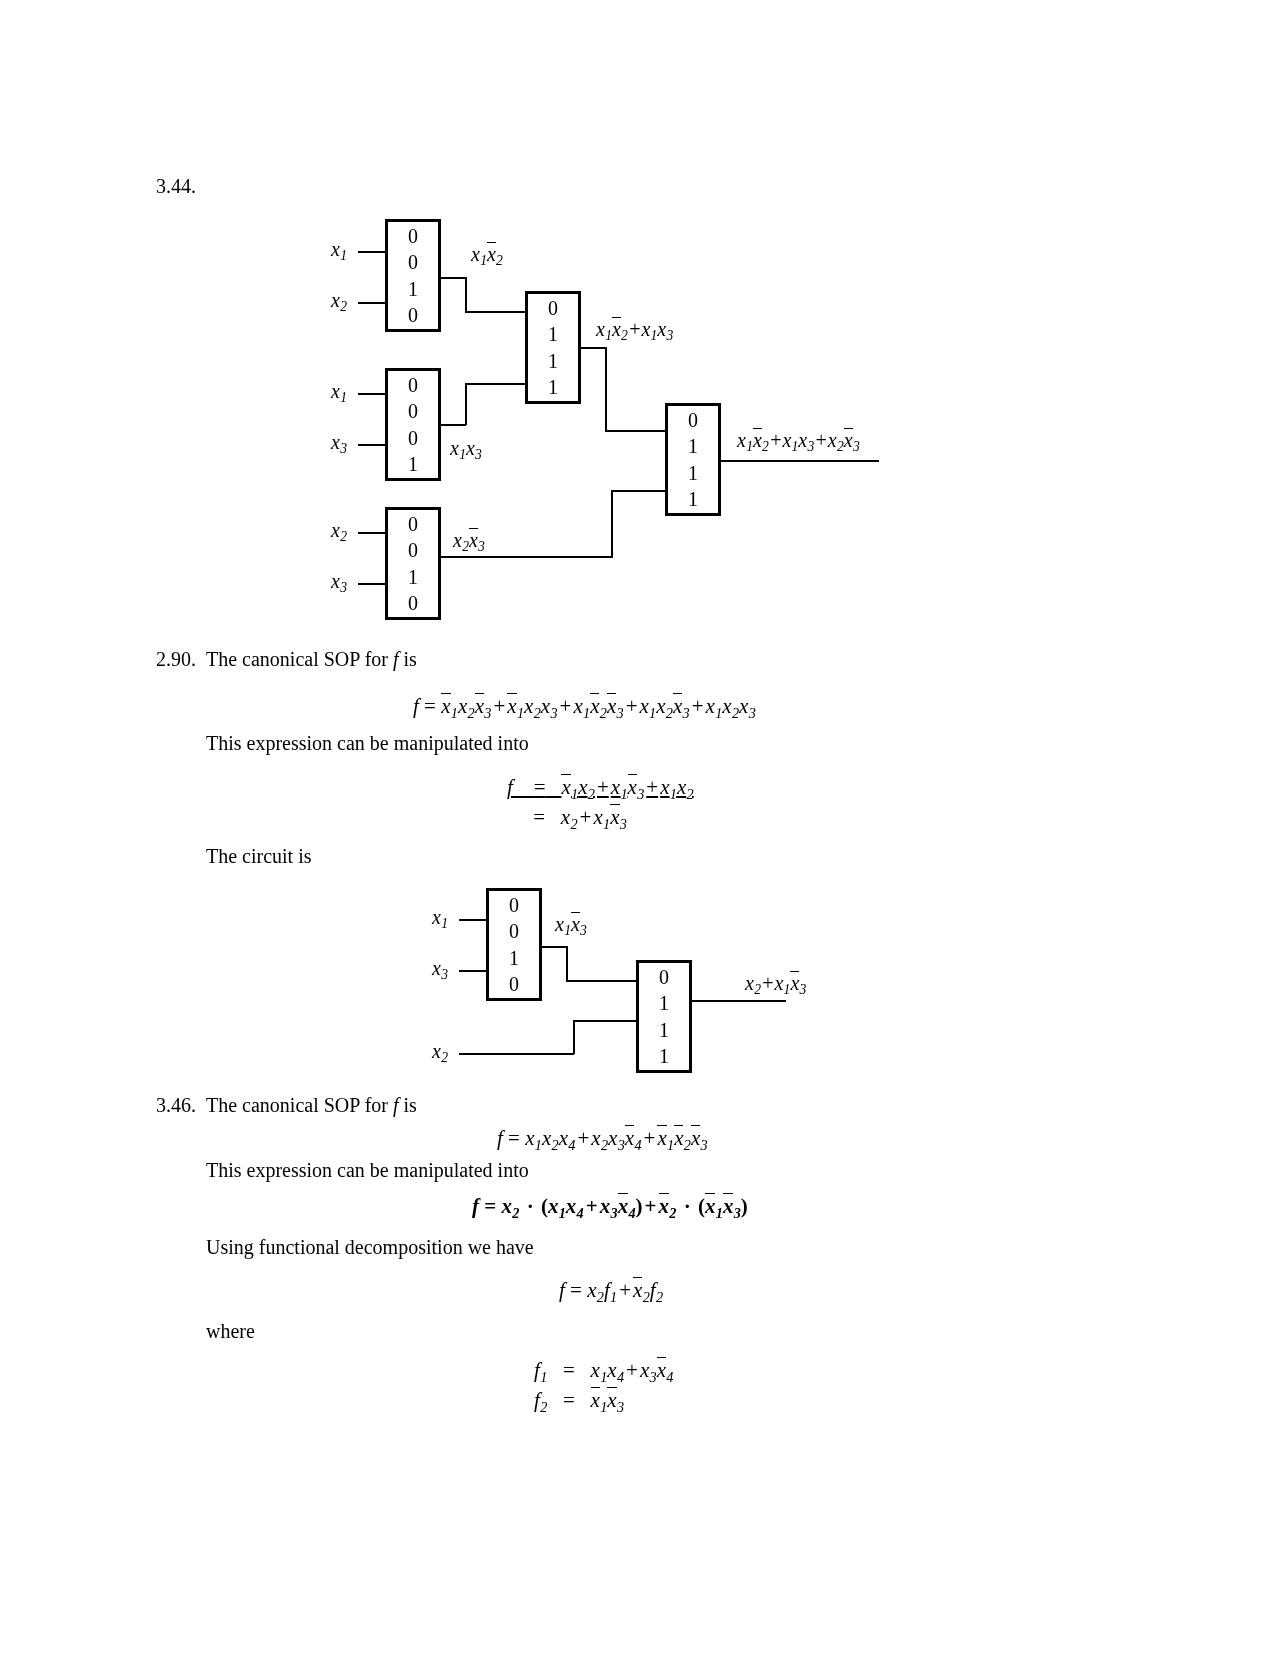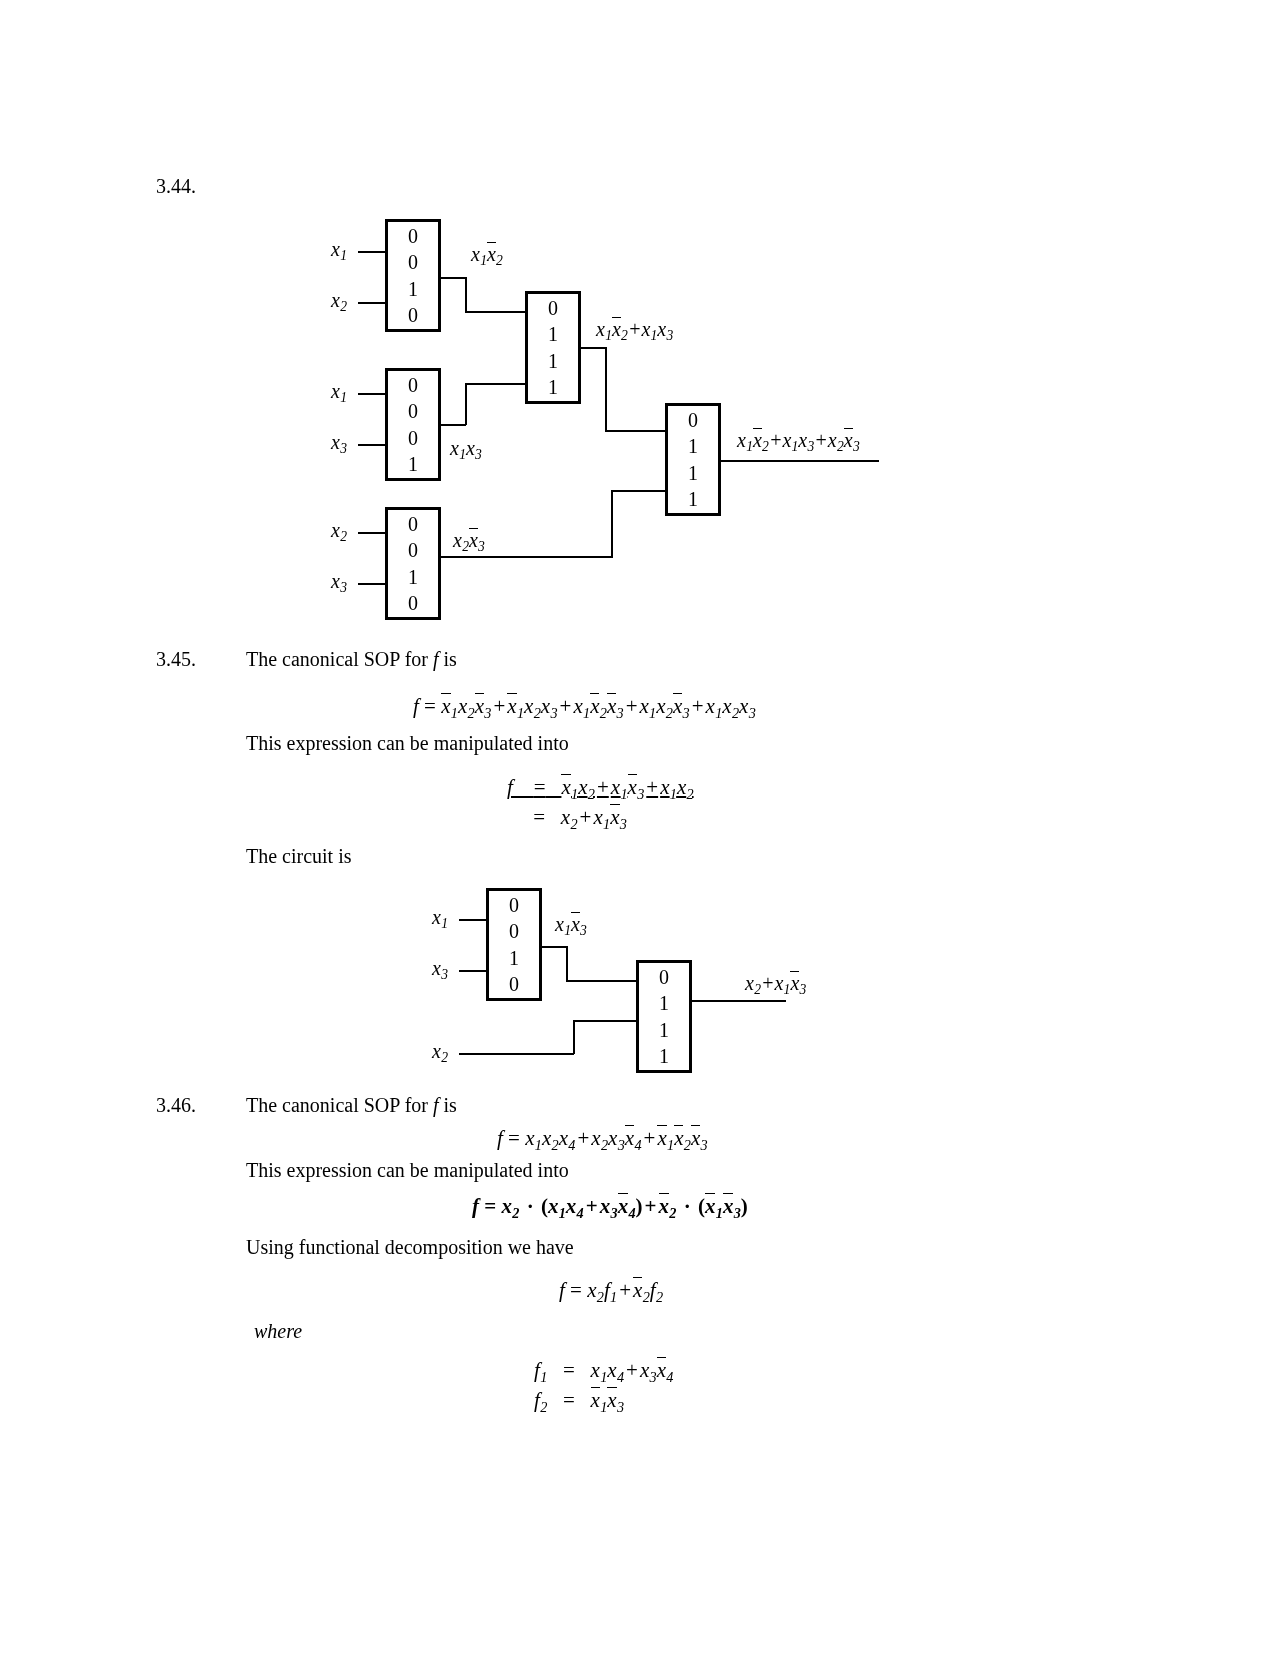--- a/index.html
+++ b/index.html
@@ -18,21 +18,20 @@
   }
   .num-label {
     position: absolute;
     white-space: nowrap;
     font-size: 20px;
   }
   .body-text {
     position: absolute;
     white-space: nowrap;
     font-size: 20px;
-    margin-left: 40px;
   }
   .math {
     position: absolute;
     white-space: nowrap;
     font-family: "Liberation Serif", "DejaVu Serif", serif;
     font-size: 21px;
     font-style: italic;
   }
   .math .op { font-style: normal; padding: 0 2px; }
   .math .eqs { font-style: normal; }
@@ -173,21 +172,21 @@
     <div class="wire wh" style="left:358px; top:532px; width:28px;"></div>
     <div class="sig" style="left:331px; top:570px;">x<span class="sub">3</span></div>
     <div class="wire wh" style="left:358px; top:583px; width:28px;"></div>
     <div class="sig" style="left:453px; top:529px;">x<span class="sub">2</span><span class="ovl">x</span><span class="sub">3</span></div>
 
     <div class="wire wh" style="left:440px; top:556px; width:173px;"></div>
     <div class="wire wv" style="left:611px; top:490px; height:67px;"></div>
     <div class="wire wh" style="left:611px; top:490px; width:56px;"></div>
   </div>
 
-  <div class="num-label" style="left:156px; top:648px;">3.45.</div>
+  <div class="num-label" style="left:156px; top:648px;">2.90.</div>
   <div class="body-text" style="left:206px; top:648px;">The canonical SOP for <span style="font-style:italic;">f</span> is</div>
 
   <div class="math" style="left:413px; top:694px;">
     f <span class="eqs">=</span> <span class="ovl">x</span><span class="sub">1</span>x<span class="sub">2</span><span class="ovl">x</span><span class="sub">3</span><span class="op">+</span><span class="ovl">x</span><span class="sub">1</span>x<span class="sub">2</span>x<span class="sub">3</span><span class="op">+</span>x<span class="sub">1</span><span class="ovl">x</span><span class="sub">2</span><span class="ovl">x</span><span class="sub">3</span><span class="op">+</span>x<span class="sub">1</span>x<span class="sub">2</span><span class="ovl">x</span><span class="sub">3</span><span class="op">+</span>x<span class="sub">1</span>x<span class="sub">2</span>x<span class="sub">3</span>
   </div>
 
   <div class="body-text" style="left:206px; top:732px;">This expression can be manipulated into</div>
 
   <div class="math" style="left:507px; top:775px;text-decoration:underline;">
     f&nbsp;&nbsp;&nbsp; <span class="eqs">=</span>&nbsp;&nbsp; <span class="ovl">x</span><span class="sub">1</span>x<span class="sub">2</span><span class="op">+</span>x<span class="sub">1</span><span class="ovl">x</span><span class="sub">3</span><span class="op">+</span>x<span class="sub">1</span>x<span class="sub">2</span>
@@ -243,21 +242,21 @@
   <div class="math" style="left:472px; top:1194px;font-weight:bold;">
     f <span class="eqs">=</span> x<span class="sub">2</span> <span class="op">·</span> <span class="eqs">(</span>x<span class="sub">1</span>x<span class="sub">4</span><span class="op">+</span>x<span class="sub">3</span><span class="ovl">x</span><span class="sub">4</span><span class="eqs">)</span><span class="op">+</span><span class="ovl">x</span><span class="sub">2</span> <span class="op">·</span> <span class="eqs">(</span><span class="ovl">x</span><span class="sub">1</span><span class="ovl">x</span><span class="sub">3</span><span class="eqs">)</span>
   </div>
 
   <div class="body-text" style="left:206px; top:1236px;">Using functional decomposition we have</div>
 
   <div class="math" style="left:559px; top:1278px;">
     f <span class="eqs">=</span> x<span class="sub">2</span>f<span class="sub">1</span><span class="op">+</span><span class="ovl">x</span><span class="sub">2</span>f<span class="sub">2</span>
   </div>
 
-  <div class="body-text" style="left:214px; top:1320px;font-style:italic;">where</div>
+  <div class="body-text" style="left:206px; top:1320px;">where</div>
 
   <div class="math" style="left:534px; top:1358px;">
     f<span class="sub">1</span>&nbsp;&nbsp; <span class="eqs">=</span>&nbsp;&nbsp; x<span class="sub">1</span>x<span class="sub">4</span><span class="op">+</span>x<span class="sub">3</span><span class="ovl">x</span><span class="sub">4</span>
   </div>
   <div class="math" style="left:534px; top:1388px;">
     f<span class="sub">2</span>&nbsp;&nbsp; <span class="eqs">=</span>&nbsp;&nbsp; <span class="ovl">x</span><span class="sub">1</span><span class="ovl">x</span><span class="sub">3</span>
   </div>
 
 
 </div>

